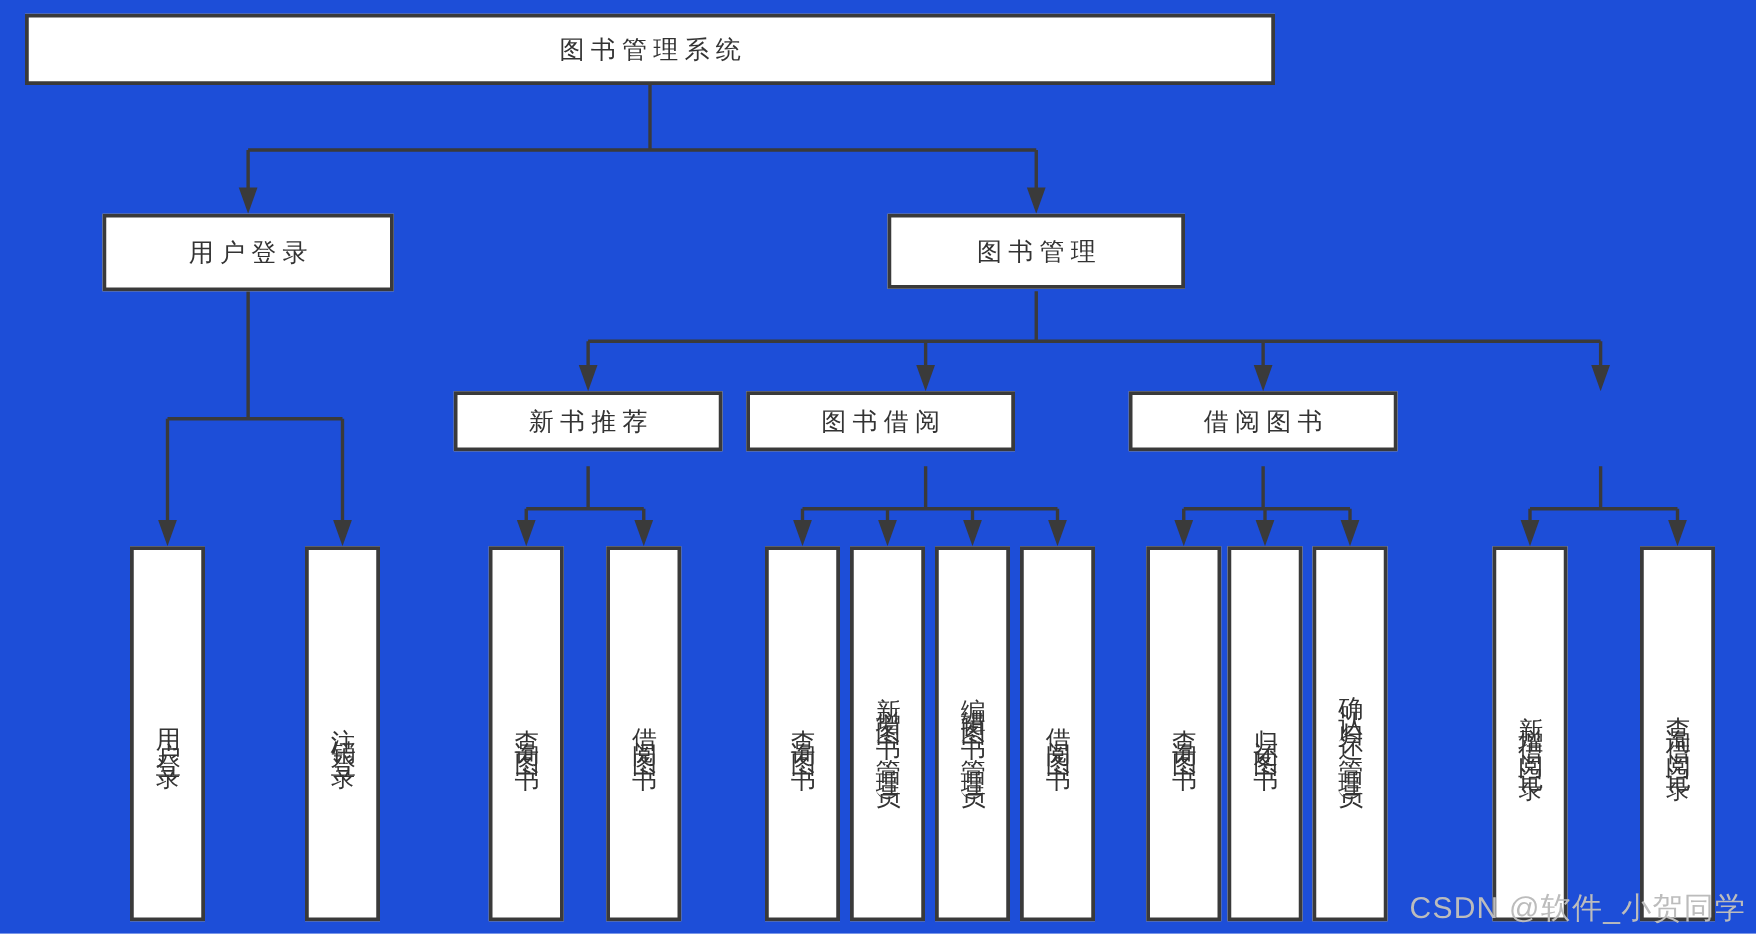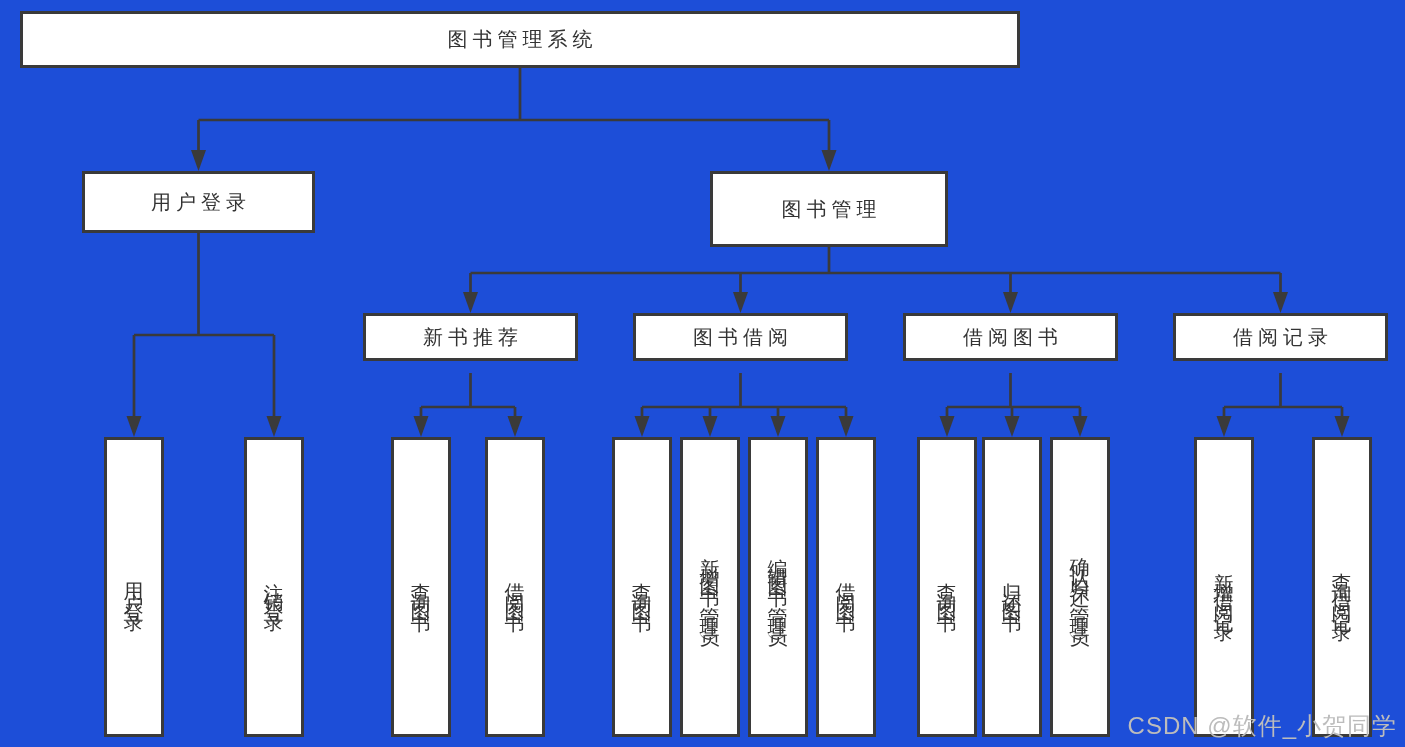--- a/index.html
+++ b/index.html
@@ -25,25 +25,25 @@
     text-orientation:mixed;
     font-size:20px;
     letter-spacing:10px;
     line-height:1;
     color:#333;
   }
   
   .n-root{left:20px;top:11px;width:1000px;height:57px;}
   
   .n-user-login{left:82px;top:171px;width:233px;height:62px;}
-  .n-book-mgmt{left:710px;top:171px;width:238px;height:76px;}
+  .n-book-mgmt{left:710px;top:171px;width:238px;height:60px;}
   
   .l3{top:313px;width:215px;height:48px;}
   .n-new-book{left:363px;}
-  .n-book-borrow{left:633px;}
+  .n-book-borrow{left:597px;}
   .n-current-borrow{left:903px;}
   .n-borrow-records{left:1173px;}
   
   .leaf{top:437px;width:60px;height:300px;}
   .n-leaf-login{left:104px;}
   .n-leaf-logout{left:244px;}
   .n-leaf-rec-query{left:391px;}
   .n-leaf-rec-borrow{left:485px;}
   .n-leaf-bb-query{left:612px;}
   .n-leaf-bb-add{left:680px;}
@@ -118,21 +118,20 @@
   </svg>
 
   <div class="node h-node n-root">图书管理系统</div>
 
   <div class="node h-node n-user-login">用户登录</div>
   <div class="node h-node n-book-mgmt">图书管理</div>
 
   <div class="node h-node l3 n-new-book">新书推荐</div>
   <div class="node h-node l3 n-book-borrow">图书借阅</div>
   <div class="node h-node l3 n-current-borrow">借阅图书</div>
-  <div class="node h-node l3 n-borrow-records">借阅记录</div>
 
   <div class="node v-node leaf n-leaf-login">
     <span>用户登录</span>
   </div>
   <div class="node v-node leaf n-leaf-logout">
     <span>注销登录</span>
   </div>
 
   <div class="node v-node leaf n-leaf-rec-query">
     <span>查询图书</span>

